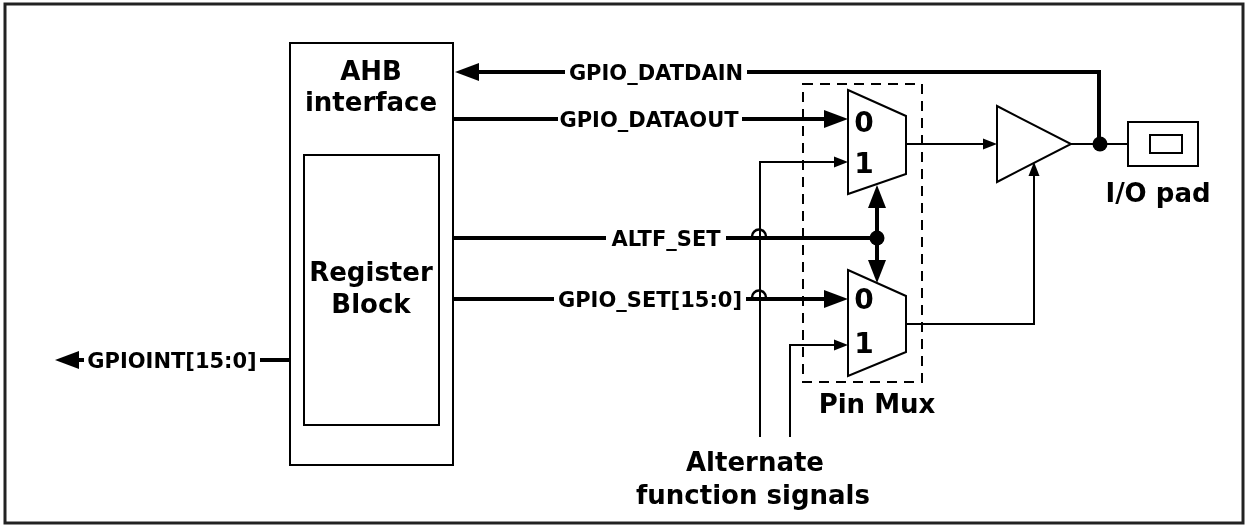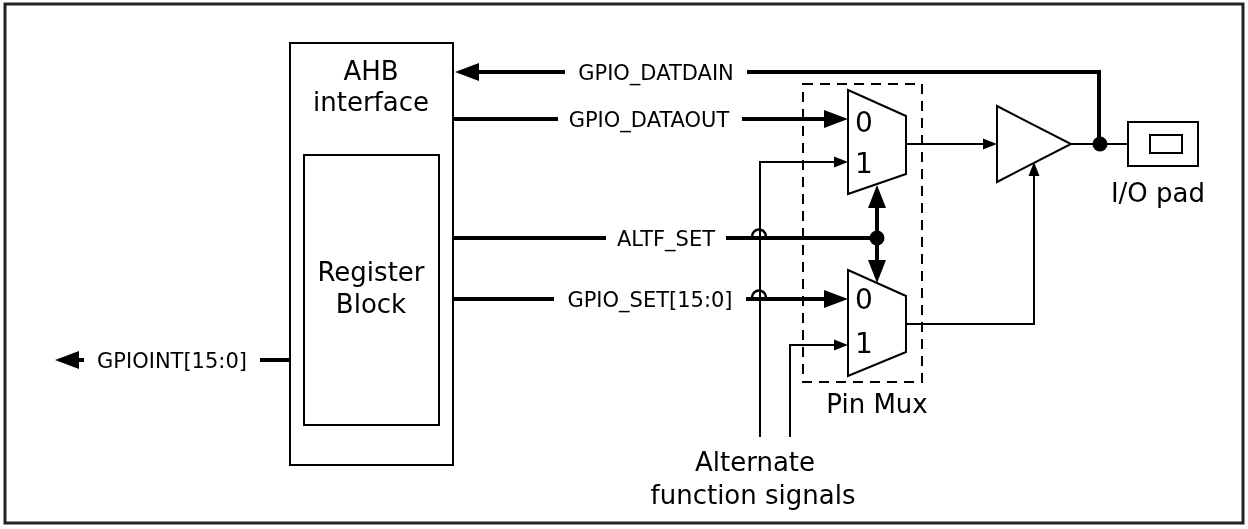--- a/index.html
+++ b/index.html
@@ -7,20 +7,21 @@
     padding: 0;
     background: #ffffff;
     font-family: "DejaVu Sans", sans-serif;
   }
   .stage {
     position: relative;
     width: 1248px;
     height: 529px;
     background: #ffffff;
     overflow: hidden;
+    font-weight: bold;
   }
   svg text {
     fill: #000000;
     font-family: "DejaVu Sans", sans-serif;
   }
   .sig-label { font-size: 21px; letter-spacing: 0px; }
   .block-label { font-size: 26px; }
   .mux-digit { font-size: 28px; }
   .wire { stroke: #000000; fill: none; }
   .wire-thick { stroke-width: 4; }

